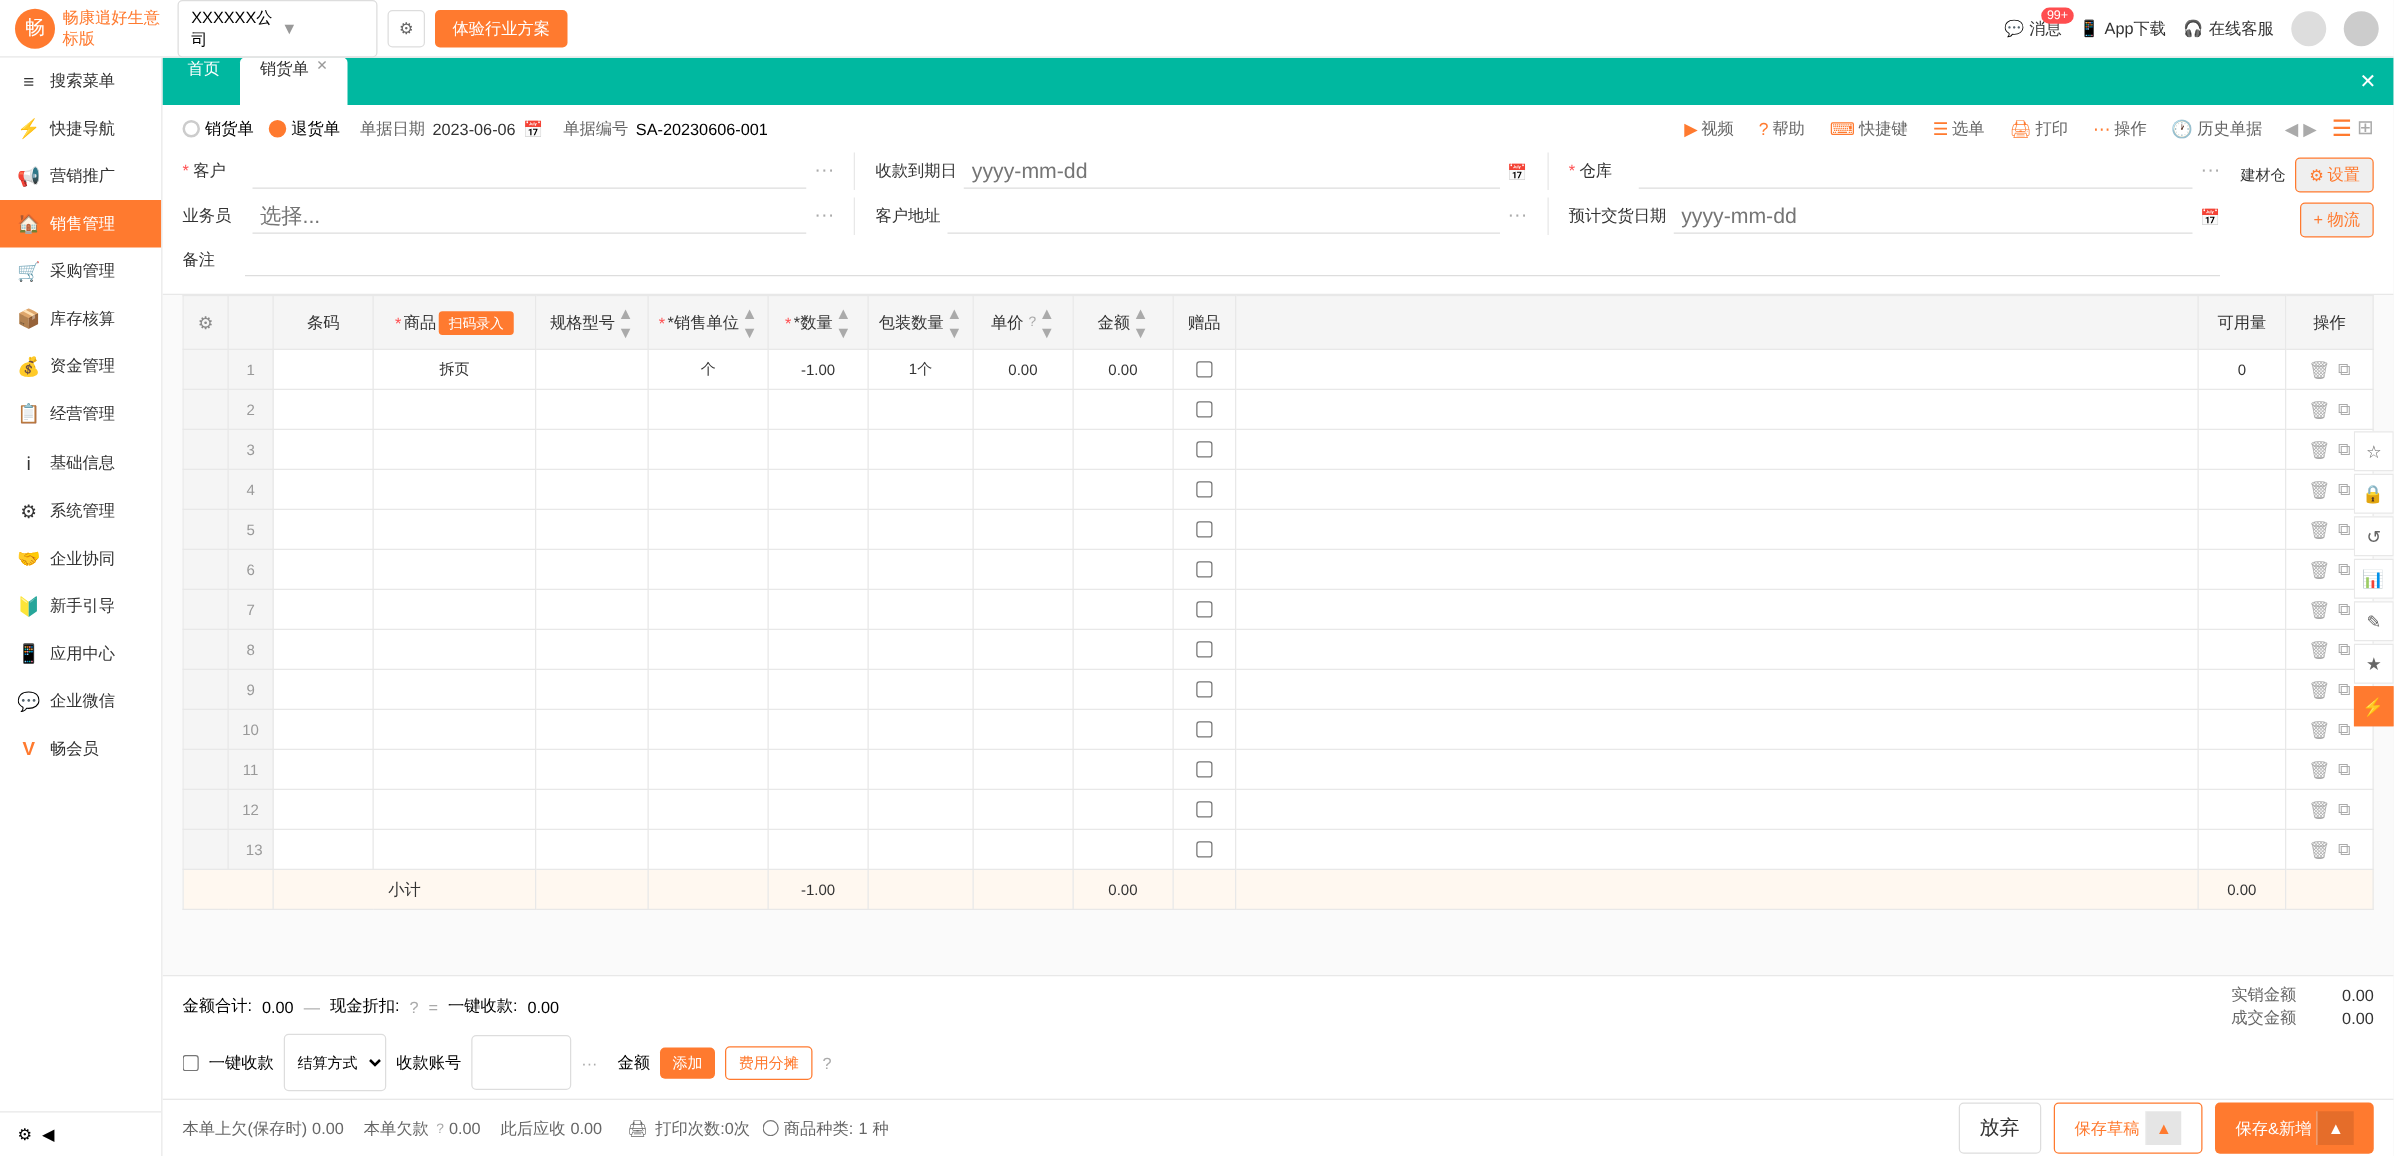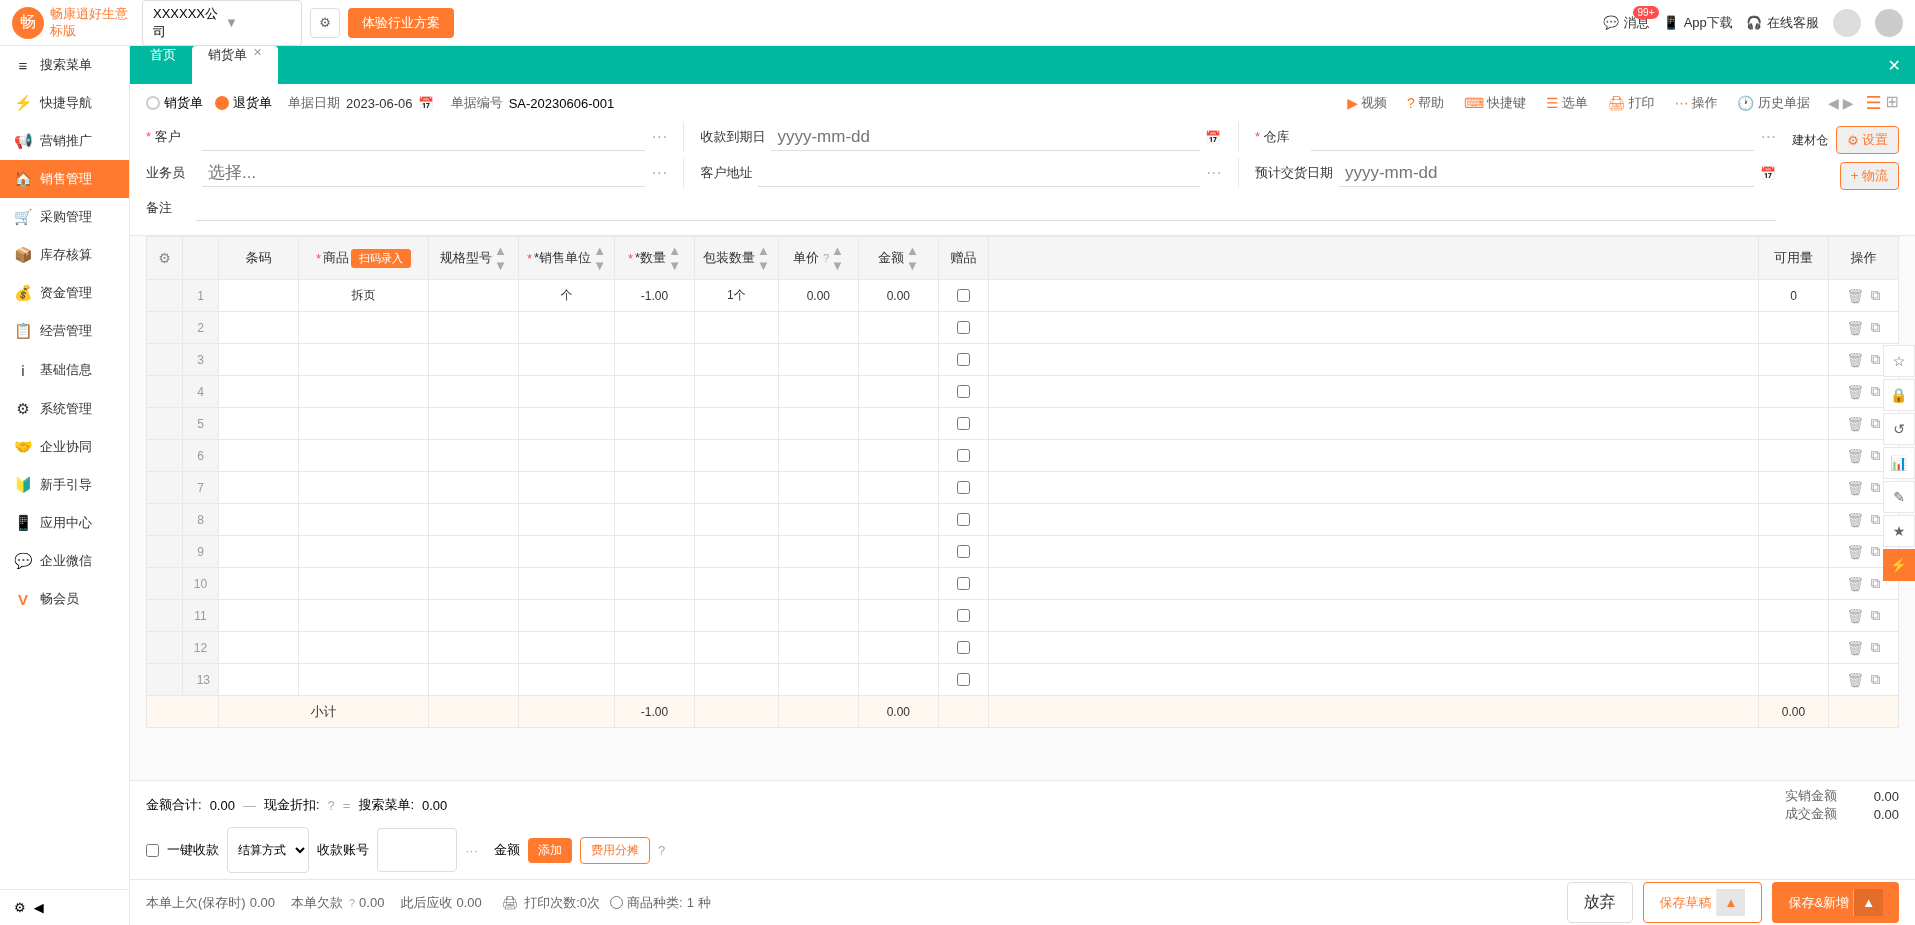--- a/index.html
+++ b/index.html
@@ -1159,21 +1159,21 @@
 
     <div class="footer-area">
       <div class="footer-top">
         <div class="amount-info">
           <span>金额合计:</span>
           <span style="font-weight:500;">0.00</span>
           <span class="minus-icon">—</span>
           <span>现金折扣:</span>
           <span class="question-icon">?</span>
           <span class="equals-icon">=</span>
-          <span>搜索菜单:</span>
+          <span>一键收款:</span>
           <span style="font-weight:500;">0.00</span>
         </div>
         <div class="right-summary">
           <div class="summary-row">
             <span class="summary-label">实销金额</span>
             <span class="summary-value">0.00</span>
           </div>
           <div class="summary-row">
             <span class="summary-label">成交金额</span>
             <span class="summary-value">0.00</span>

